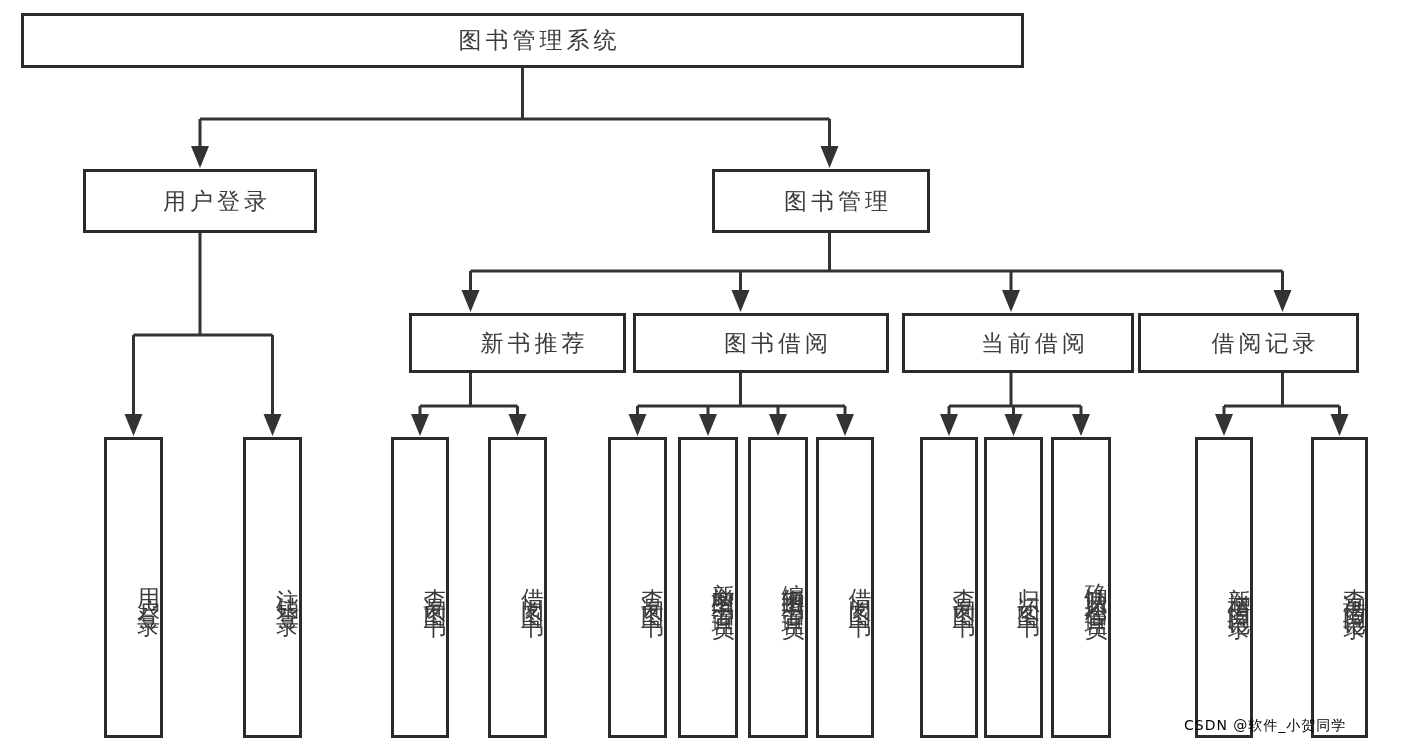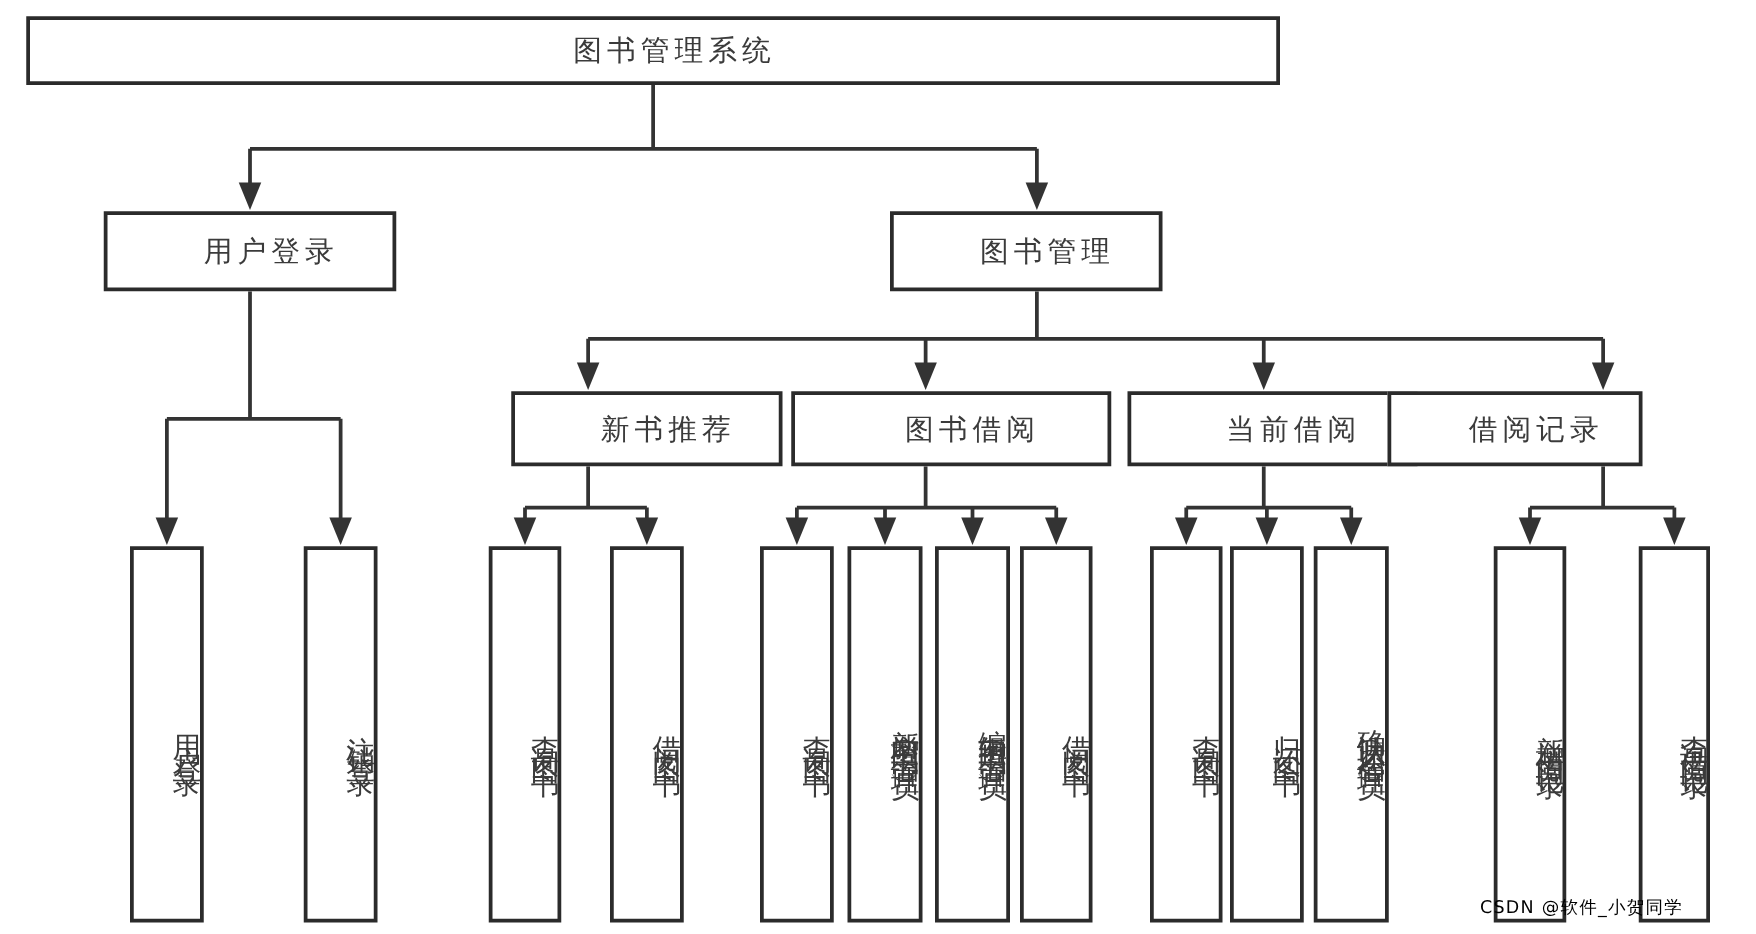--- a/index.html
+++ b/index.html
@@ -106,21 +106,21 @@
   </svg>
 
   <div class="node h" style="left:21px; top:13px; width:1003px; height:55px;">图书管理系统</div>
 
   <div class="node h" style="left:83px; top:169px; width:234px; height:64px;">用户登录</div>
   <div class="node h" style="left:712px; top:169px; width:218px; height:64px;">图书管理</div>
 
   <div class="node h" style="left:362px; top:313px; width:217px; height:60px;margin-left:47px;">新书推荐</div>
   <div class="node h" style="left:633px; top:313px; width:256px; height:60px;">图书借阅</div>
   <div class="node h" style="left:902px; top:313px; width:232px; height:60px;">当前借阅</div>
-  <div class="node h" style="left:1110px; top:313px; width:204px; height:60px;text-align:center;">借阅记录</div>
+  <div class="node h" style="left:1138px; top:313px; width:221px; height:60px;text-align:center;">借阅记录</div>
 
   <div class="node v v4" style="left:104px; top:437px; width:59px; height:301px;">用户登录</div>
   <div class="node v v4" style="left:243px; top:437px; width:59px; height:301px;">注销登录</div>
 
   <div class="node v v4" style="left:391px; top:437px; width:58px; height:301px;">查询图书</div>
   <div class="node v v4" style="left:488px; top:437px; width:59px; height:301px;">借阅图书</div>
 
   <div class="node v v4" style="left:608px; top:437px; width:59px; height:301px;">查询图书</div>
   <div class="node v v9" style="left:678px; top:437px; width:60px; height:301px;">新增图书（管理员）</div>
   <div class="node v v9" style="left:748px; top:437px; width:60px; height:301px;">编辑图书（管理员）</div>

